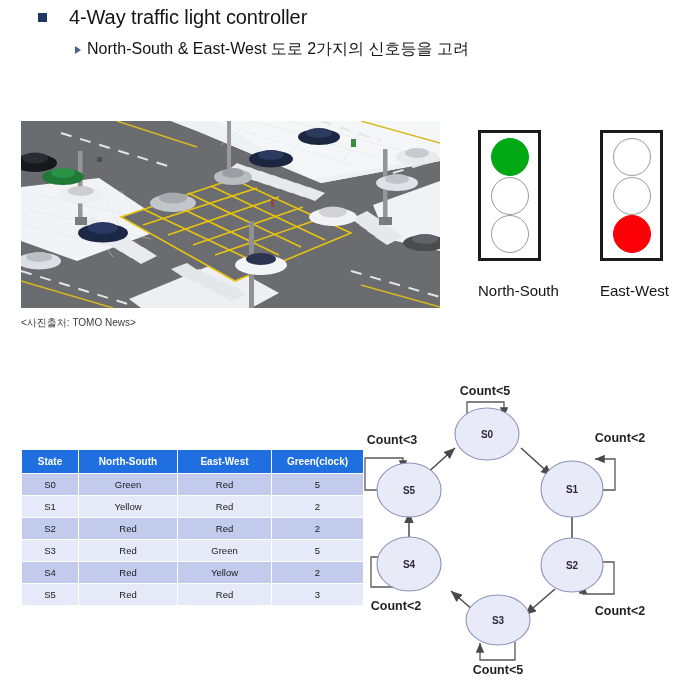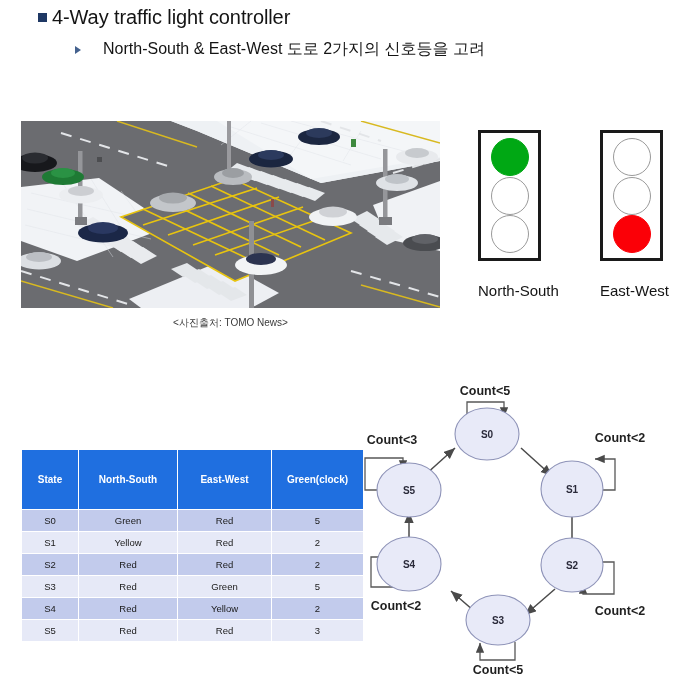--- a/index.html
+++ b/index.html
@@ -17,41 +17,41 @@
   }
 
   
   #header { position: absolute; left: 0; top: 0; width: 686px; }
 
   .bullet-row-1 {
     position: absolute;
     left: 38px; top: 6px;
     display: flex;
     align-items: center;
-    gap: 5px;
+    gap: 22px;
   }
   .sq-bullet {
     width: 9px; height: 9px;
     background: #1F3864;
     display: inline-block;
     flex: none;
   }
   .bullet-1-text {
     font-size: 20px;
     color: #141414;
     letter-spacing: -0.1px;
     white-space: nowrap;
   }
 
   .bullet-row-2 {
     position: absolute;
     left: 75px; top: 39px;
     display: flex;
     align-items: center;
-    gap: 22px;
+    gap: 6px;
   }
   .tri-bullet {
     width: 0; height: 0;
     border-left: 6px solid #44618E;
     border-top: 4px solid transparent;
     border-bottom: 4px solid transparent;
     display: inline-block;
     flex: none;
   }
   .bullet-2-text {
@@ -67,21 +67,20 @@
     width: 419px; height: 187px;
     overflow: hidden;
     background: #6e6e70;
   }
   #photo-svg { display: block; }
 
   .photo-caption {
     position: absolute;
     left: 21px; top: 316px;
     width: 419px;
-    text-align: center;
     font-size: 10px;
     color: #3b3b3b;
   }
 
   
   .tl-unit { position: absolute; }
   .tl-box {
     width: 63px; height: 131px;
     border: 3px solid #1a1a1a;
     background: #ffffff;
@@ -114,21 +113,21 @@
     position: absolute;
     left: 21px; top: 449px;
     border-collapse: collapse;
     font-size: 9.5px;
   }
   #state-table th {
     background: #1F6FE0;
     color: #ffffff;
     font-weight: bold;
     font-size: 10px;
-    padding: 24px 4px;
+    padding: 6px 4px;
     text-align: center;
     border: 1px solid #ffffff;
     white-space: nowrap;
     margin-left: 40px;
   }
   #state-table td {
     text-align: center;
     padding: 5px 4px;
     border: 1px solid #ffffff;
     color: #1a1a1a;

